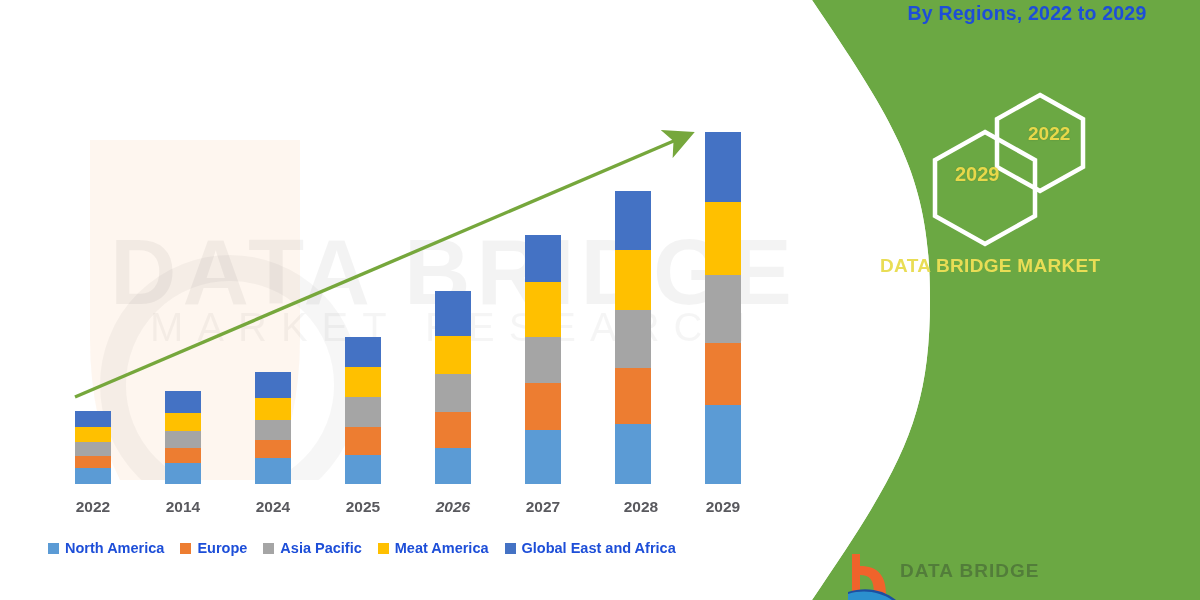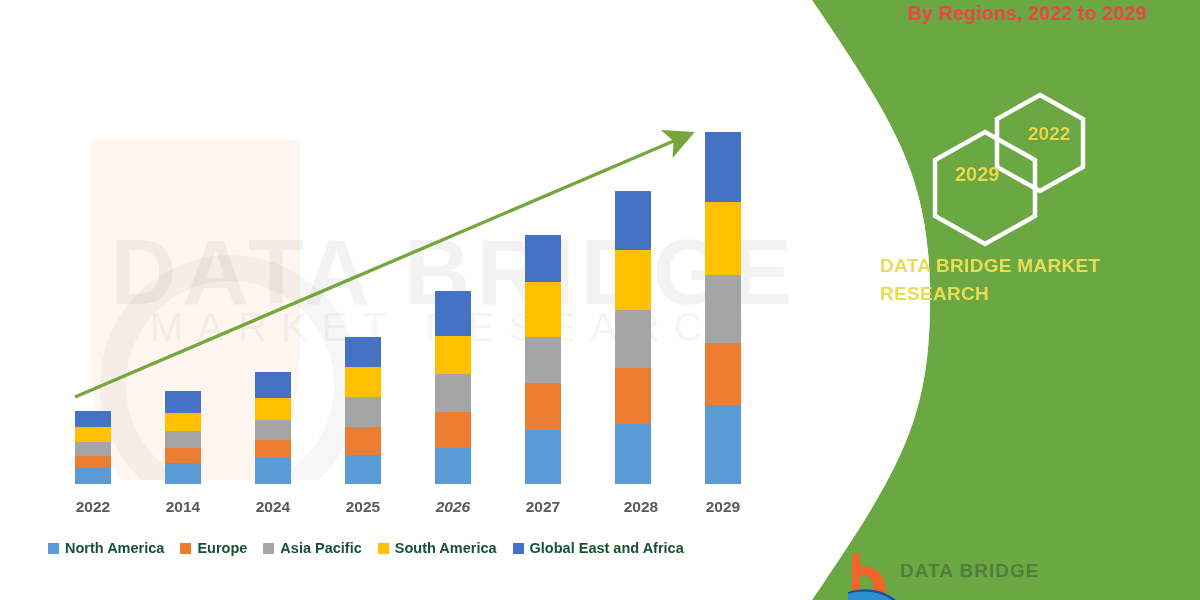--- a/index.html
+++ b/index.html
@@ -22,21 +22,21 @@
     width: 1200px; height: 600px;
     pointer-events: none;
   }
   #green-panel svg { display: block; }
 
   .panel-title {
     position: absolute;
     left: 862px; top: 2px;
     width: 330px;
     text-align: center;
-    color: #ef4444;
+    color: #1d4ed8;
     font-size: 19.5px;
     font-weight: 700;
     letter-spacing: .2px;
   }
 
   .hex-wrap {
     position: absolute;
     left: 900px; top: 85px;
     width: 300px; height: 135px;
   }
@@ -156,21 +156,21 @@
 
   
   #legend {
     position: absolute;
     left: 48px; top: 540px;
     display: flex;
     align-items: center;
     gap: 16px;
     font-size: 14.5px;
     font-weight: 700;
-    color: #14532d;
+    color: #1d4ed8;
   }
   .legend-item { display: flex; align-items: center; gap: 6px; }
   .swatch { width: 11px; height: 11px; display: block; }
 </style>
 </head>
 <body>
 
 <div id="stage">
 
   <div id="watermark">
@@ -268,21 +268,21 @@
       <div class="legend-item">
         <span class="swatch" style="background: rgb(237, 125, 49);"></span>
         <span>Europe</span>
       </div>
       <div class="legend-item">
         <span class="swatch" style="background: rgb(165, 165, 165);"></span>
         <span>Asia Pacific</span>
       </div>
       <div class="legend-item">
         <span class="swatch" style="background: rgb(255, 192, 0);"></span>
-        <span>South America</span>
+        <span>Meat America</span>
       </div>
       <div class="legend-item">
         <span class="swatch" style="background: rgb(68, 114, 196);"></span>
         <span>Global East and Africa</span>
       </div>
     </div>
 
   <div id="green-panel">
     <svg width="1200" height="600">
       <path d="M812,0 L1200,0 L1200,600 L812,600 C900,470 930,420 930,300 C930,180 900,130 812,0 Z" fill="#6BA843"></path>
@@ -294,21 +294,20 @@
 
     <div class="panel-title">By Regions, 2022 to 2029</div>
 
     <div class="hex-wrap">
       <div class="hex-label" id="hex-2022-label">2022</div>
       <div class="hex-label" id="hex-2029-label">2029</div>
     </div>
 
     <div class="brand-name">
       <div>DATA BRIDGE MARKET</div>
-      <div>RESEARCH</div>
     </div>
 
     <div id="logo">
       <svg width="250" height="52">
         <path d="M14,6 L22,6 L22,46 L14,46 Z" fill="#F0632B"></path>
         <path d="M22,18 C40,18 48,28 48,46 L36,46 C36,32 32,27 22,27 Z" fill="#F0632B"></path>
         <path d="M10,44 C28,38 46,42 58,52 L10,52 Z" fill="#1C4FA1"></path>
         <path d="M10,46 C26,41 42,44 54,52 L10,52 Z" fill="#2E9BD6" opacity=".85"></path>
       </svg>
       <div id="logo-text">DATA BRIDGE</div>

